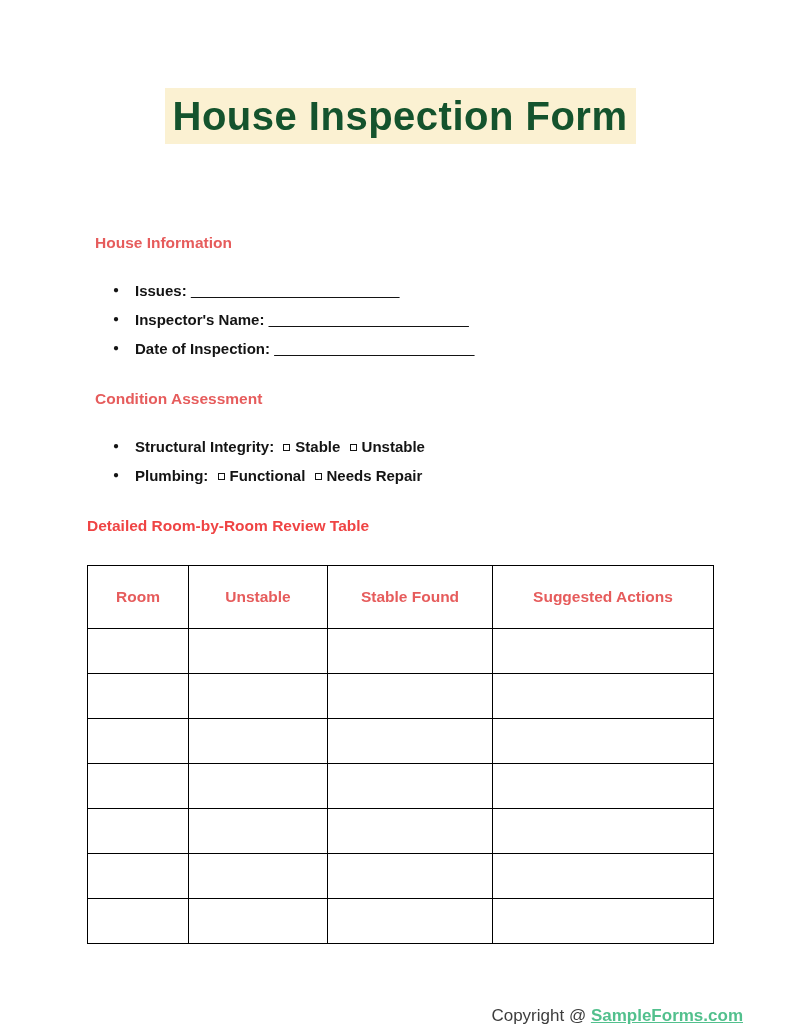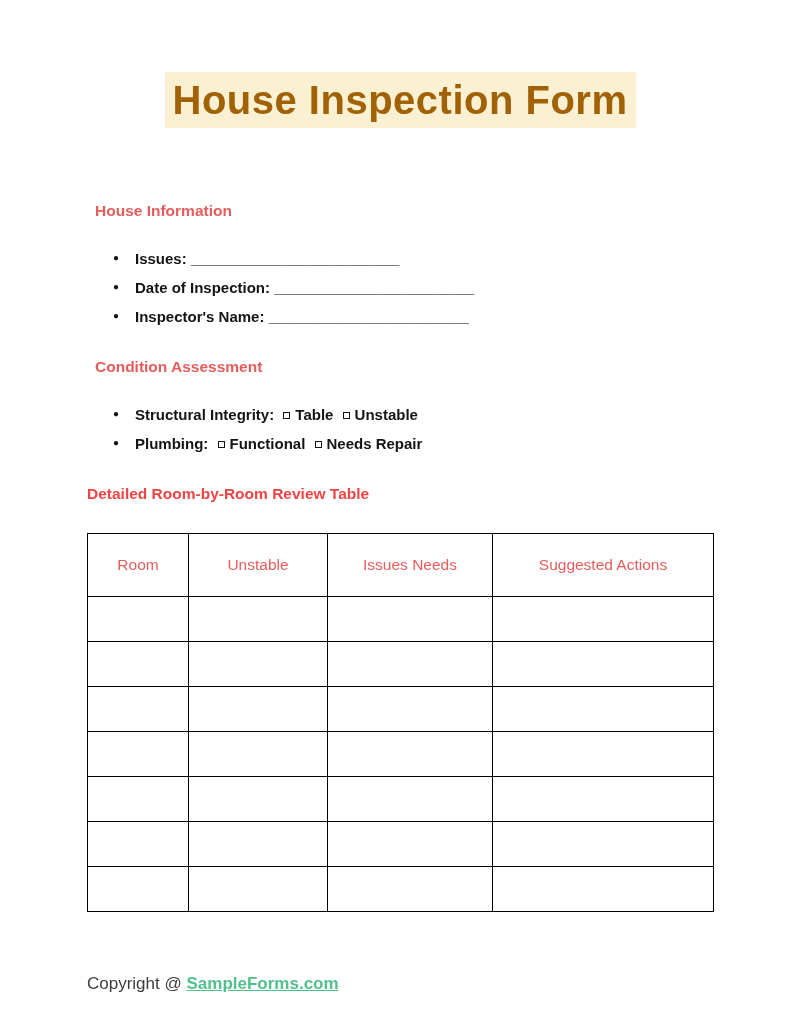--- a/index.html
+++ b/index.html
@@ -8,23 +8,23 @@
     width: 800px; height: 1033px;
     background: #ffffff;
     font-family: "Liberation Sans", "DejaVu Sans", sans-serif;
     color: #141414;
     position: relative;
     overflow: hidden;
   }
   .title-wrap { padding-top: 72px; text-align: center; }
   .page-title {
     display: inline-block;
-    margin: 0;
+    margin: 16px;
     background: #fbf1d2;
-    color: #a16207;
+    color: #14532d;
     font-size: 40px;
     font-weight: bold;
     line-height: 56px;
     padding: 0 8px;
     letter-spacing: 0.5px;
     white-space: nowrap;
   }
   .content { padding: 0 87px; }
   .section-heading {
     margin: 8px;
@@ -47,21 +47,21 @@
   }
   .bullet-list li:last-child { margin-bottom: 0; }
   .bullet {
     position: absolute;
     left: 26px; top: 2px;
     font-size: 10px;
     line-height: 10px;
     color: #141414;
   }
   .bullet::before { content: "●"; }
-  .blank { letter-spacing: 0; }
+  .blank { letter-spacing: 0; text-decoration: underline; }
   .cb {
     display: inline-block;
     width: 7px; height: 7px;
     border: 1.4px solid #141414;
     margin: 0 5px 0 3px;
     position: relative;
     top: -1px;
   }
   .opt { margin-left: 2px; }
   .table-caption {
@@ -75,28 +75,29 @@
     border-collapse: collapse;
     table-layout: fixed;
     width: 626px;
     margin-top: 30px;
   }
   table.review th, table.review td { border: 1px solid #000000; padding: 0; }
   table.review th {
     height: 63px;
     color: #e65c5c;
     font-size: 15.5px;
-    font-weight: normal;
+    font-weight: bold;
     text-align: center;
     vertical-align: middle;
   }
   table.review td { height: 45px; }
   .footer {
     margin-top: 62px;
-    padding: 0 87px;
+    padding: 0 57px;
+    text-align: right;
     font-size: 17px;
     line-height: 20px;
     color: #3d3d3d;
     white-space: nowrap;
   }
   .footer-link {
     color: #52c08d;
     font-weight: bold;
     text-decoration: underline;
     cursor: pointer;
@@ -116,37 +117,37 @@
     <h2 class="section-heading heading-house">House Information</h2>
 
     <ul class="bullet-list">
       <li>
         <span class="bullet"></span>
         <span>Issues:</span>
         <span class="blank">_________________________</span>
       </li>
       <li>
         <span class="bullet"></span>
+        <span>Inspector's Name:</span>
+        <span class="blank">________________________</span>
+      </li>
+      <li>
+        <span class="bullet"></span>
         <span>Date of Inspection:</span>
         <span class="blank">________________________</span>
       </li>
-      <li>
-        <span class="bullet"></span>
-        <span>Inspector's Name:</span>
-        <span class="blank">________________________</span>
-      </li>
     </ul>
 
     <h2 class="section-heading heading-condition">Condition Assessment</h2>
 
     <ul class="bullet-list">
       <li>
         <span class="bullet"></span>
         <span>Structural Integrity:</span>
-        <span class="opt"><span class="cb"></span><span>Table</span></span>
+        <span class="opt"><span class="cb"></span><span>Stable</span></span>
         <span class="opt"><span class="cb"></span><span>Unstable</span></span>
       </li>
       <li>
         <span class="bullet"></span>
         <span>Plumbing:</span>
         <span class="opt"><span class="cb"></span><span>Functional</span></span>
         <span class="opt"><span class="cb"></span><span>Needs Repair</span></span>
       </li>
     </ul>
 
@@ -156,21 +157,21 @@
       <colgroup>
         <col style="width:101px">
         <col style="width:139px">
         <col style="width:165px">
         <col style="width:221px">
       </colgroup>
       <thead>
         <tr>
           <th>Room</th>
           <th>Unstable</th>
-          <th>Issues Needs</th>
+          <th>Stable Found</th>
           <th>Suggested Actions</th>
         </tr>
       </thead>
       <tbody>
         <tr>
             <td></td>
             <td></td>
             <td></td>
             <td></td>
           </tr>

